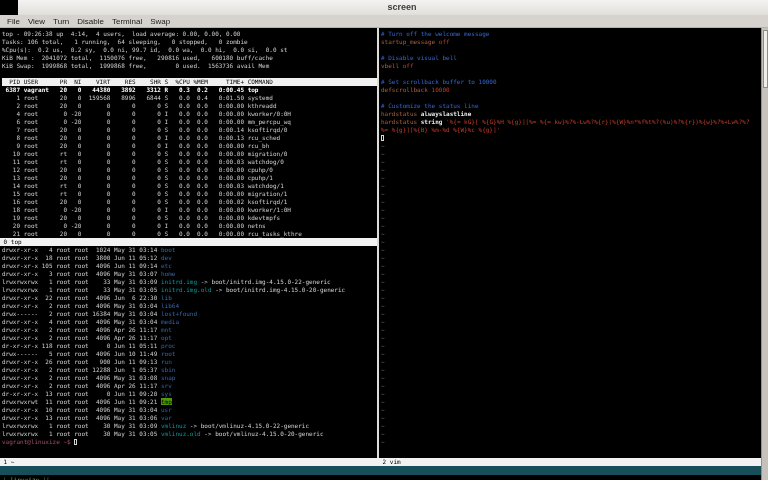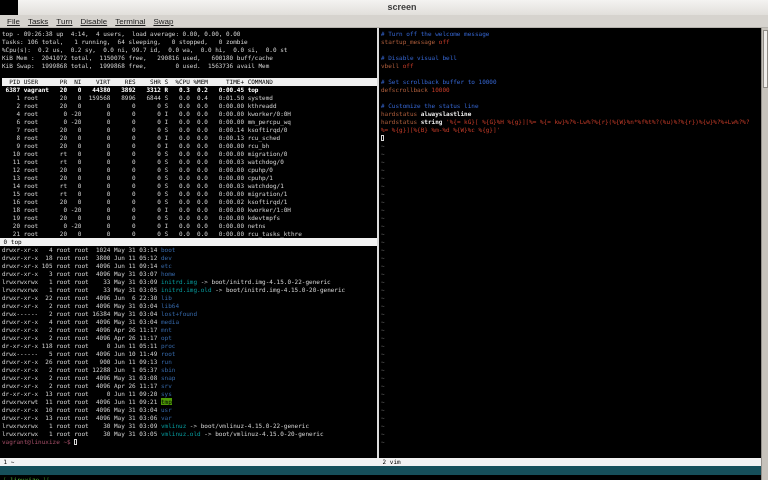--- a/index.html
+++ b/index.html
@@ -5,21 +5,21 @@
   * { margin:0; padding:0; box-sizing:border-box; }
   html,body { width:768px; height:480px; background:#000; overflow:hidden; }
   body { position:relative; font-family:"DejaVu Sans Mono",monospace; }
 
   .titlebar { position:absolute; left:18px; top:0; width:768px; height:21px;
     background:linear-gradient(#f4f3f1,#dbd8d3); border-bottom:1px solid #a9a59e;
     text-align:center; font:bold 9px "Liberation Sans",sans-serif; color:#3c3c3c; line-height:15px; }
   .menubar { position:absolute; left:0; top:15px; width:768px; height:13px;
     background:#d6d3ce; font:8px "Liberation Sans",sans-serif; color:#1a1a1a;
     line-height:13px; padding-left:3px; border-bottom:1px solid #b5b2ac; }
-  .menu-item { display:inline-block; padding:0 4px; cursor:default;text-decoration:underline; }
+  .menu-item { display:inline-block; padding:0 4px; cursor:default; }
 
   .term { position:absolute; left:0; top:28px; width:768px; height:452px; background:#000;
     font-size:6px; line-height:8px; }
   .tline { height:8px; white-space:pre; color:#cfcfcf; }
 
   .pane { position:absolute; overflow:hidden; }
   .pane-top { left:2px; top:2px; width:375px; height:208px; }
   .pane-ls  { left:2px; top:218px; width:375px; height:210px; }
   .pane-vim { left:381px; top:2px; width:380px; height:426px; }
 
@@ -61,21 +61,21 @@
   .sg-sbr   { color:#3e8a28; }
   .sg-shost { color:#5cc03a; }
 </style>
 </head>
 <body>
 
 <div class="titlebar">
   <span>screen</span>
 </div>
 
-<div class="menubar"><span class="menu-item">File</span><span class="menu-item">Tasks</span><span class="menu-item">Turn</span><span class="menu-item">Disable</span><span class="menu-item">Terminal</span><span class="menu-item">Swap</span></div>
+<div class="menubar"><span class="menu-item">File</span><span class="menu-item">View</span><span class="menu-item">Turn</span><span class="menu-item">Disable</span><span class="menu-item">Terminal</span><span class="menu-item">Swap</span></div>
 
 <div class="term">
 
   <div class="pane pane-top">
     <div>
         <div class="tline"><span>top - 09:26:38 up  4:14,  4 users,  load average: 0.00, 0.00, 0.00</span></div>
         <div class="tline"><span>Tasks: 106 total,   1 running,  64 sleeping,   0 stopped,   0 zombie</span></div>
         <div class="tline"><span>%Cpu(s):  0.2 us,  0.2 sy,  0.0 ni, 99.7 id,  0.0 wa,  0.0 hi,  0.0 si,  0.0 st</span></div>
         <div class="tline"><span>KiB Mem :  2041072 total,  1150076 free,   290816 used,   600180 buff/cache</span></div>
         <div class="tline"><span>KiB Swap:  1999868 total,  1999868 free,        0 used.  1563736 avail Mem</span></div>

